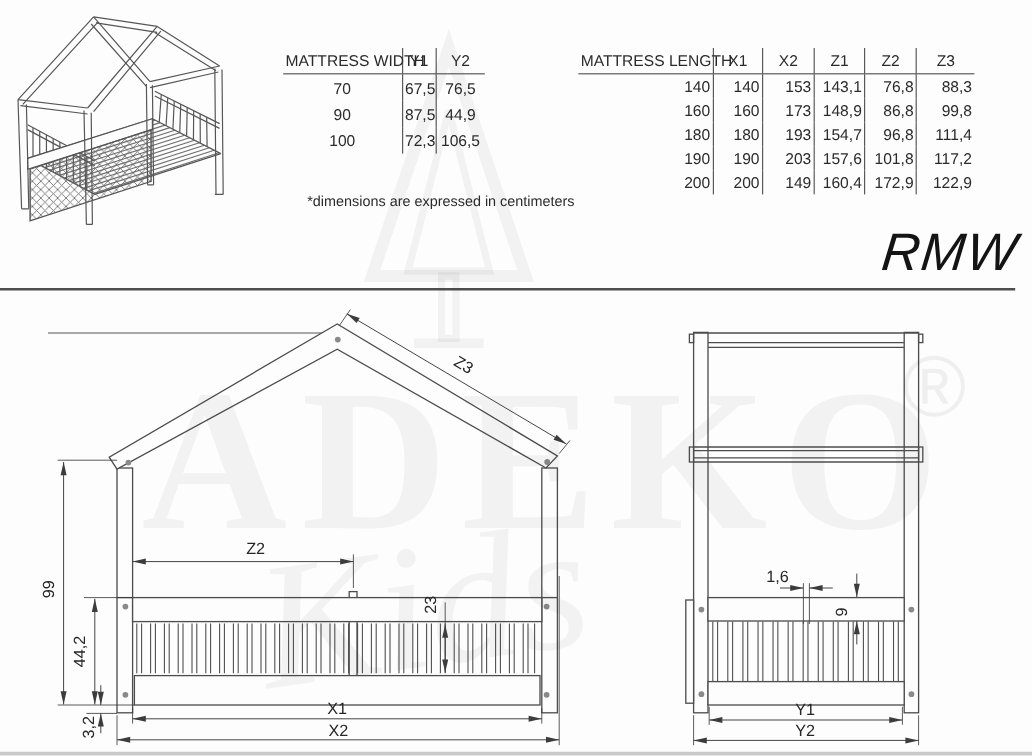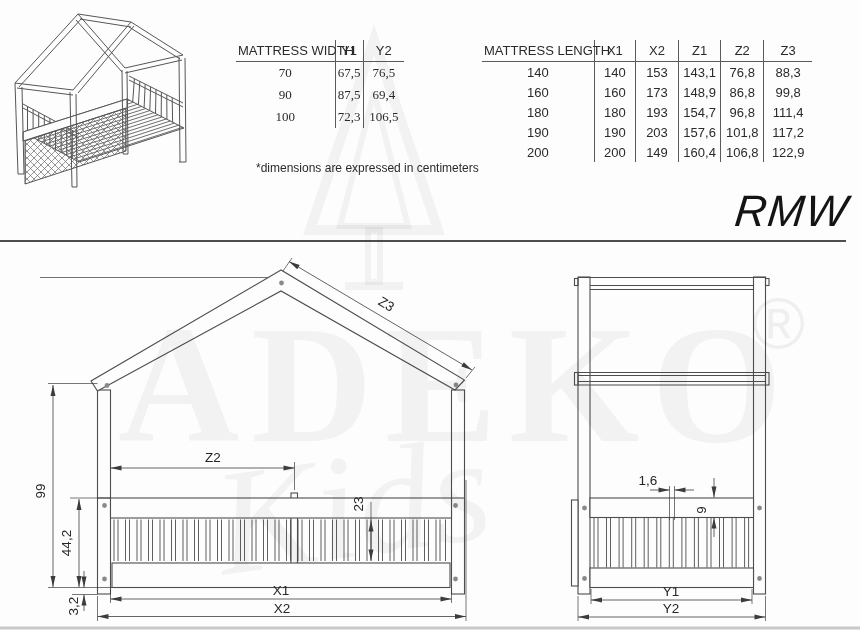--- a/index.html
+++ b/index.html
@@ -10,23 +10,23 @@
   
   .spec-table{position:absolute;border-collapse:collapse;table-layout:fixed;}
   .spec-table td,.spec-table th{
     font-weight:normal;text-align:center;vertical-align:middle;
     font-size:13px;color:#2a2a2a;padding:0 2px;white-space:nowrap;
   }
   .spec-table th{height:21px;}
   .vr{border-right:1px solid #5a5a5a;}
   .hdr{border-bottom:1px solid #5a5a5a;}
   #width-table{left:236px;top:40px;width:168px;}
-  #width-table td{height:22px;font-family:Liberation Serif, serif;}
+  #width-table td{height:22px;}
   #length-table{left:482px;top:40px;width:330px;}
-  #length-table td{height:20px;}
+  #length-table td{height:20px;text-align:right;}
   #footnote{
     position:absolute;left:256px;top:161px;font-size:12px;color:#2a2a2a;
     letter-spacing:0px;
   }
   
   #model-code{
     position:absolute;left:712px;top:189px;width:136px;text-align:right;
     font-size:44px;font-style:italic;color:#141414;letter-spacing:1px;
     transform:skewX(-6deg);line-height:1;
   }
@@ -111,21 +111,21 @@
       <th class="hdr">Y2</th>
     </tr>
     <tr>
       <td class="vr">70</td>
       <td class="vr">67,5</td>
       <td>76,5</td>
     </tr>
     <tr>
       <td class="vr">90</td>
       <td class="vr">87,5</td>
-      <td>69,4</td>
+      <td>44,9</td>
     </tr>
     <tr>
       <td class="vr">100</td>
       <td class="vr">72,3</td>
       <td>106,5</td>
     </tr>
   </tbody>
     </table>
 
   <table id="length-table" class="spec-table">
@@ -176,21 +176,21 @@
       <td class="vr">203</td>
       <td class="vr">157,6</td>
       <td class="vr">101,8</td>
       <td>117,2</td>
     </tr>
     <tr>
       <td class="vr">200</td>
       <td class="vr">200</td>
       <td class="vr">149</td>
       <td class="vr">160,4</td>
-      <td class="vr">106,8</td>
+      <td class="vr">172,9</td>
       <td>122,9</td>
     </tr>
   </tbody>
     </table>
 
   <div id="footnote">*dimensions are expressed in centimeters</div>
 
   <div id="model-code">RMW</div>
 
   <svg width="860" height="630" viewBox="0 0 860 630">

